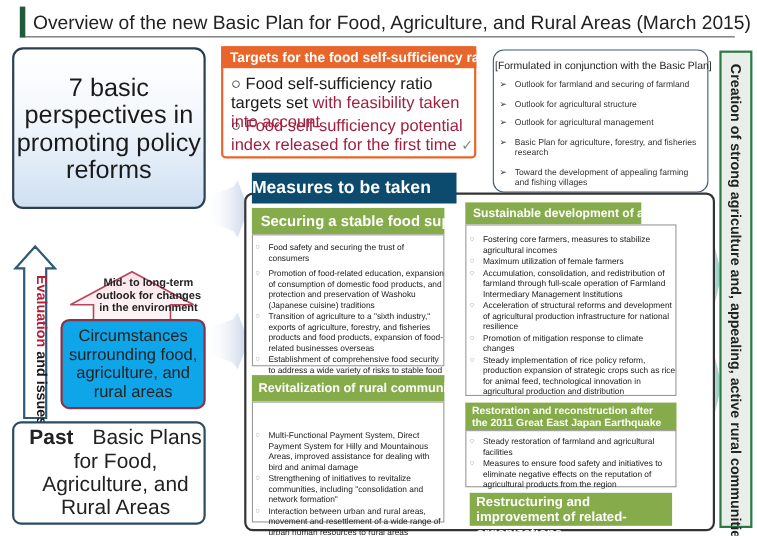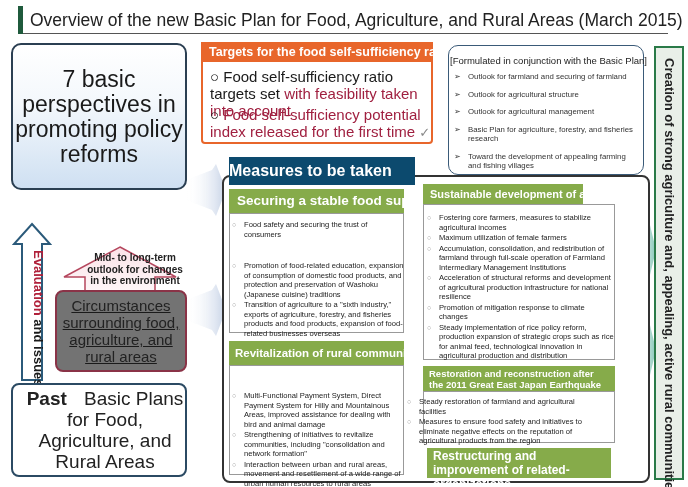--- a/index.html
+++ b/index.html
@@ -21,22 +21,22 @@
   
   .eval-arrow { left: 12px; top: 222px; width: 40px; height: 160px; }
   .eval-text { left: 18px; top: 250px; width: 28px; height: 130px; writing-mode: vertical-rl; font-size: 13px; font-weight: bold; white-space: nowrap; }
   .eval-text .red { color: #b0203a; }
 
   
   .mid-arrow { left: 60px; top: 245px; width: 120px; height: 70px; }
   .mid-text { left: 85px; top: 252px; width: 100px; text-align: center; font-size: 10px; font-weight: bold; line-height: 11.5px; color: #222; }
 
   
-  .circ { left: 55px; top: 290px; width: 132px; height: 82px; border: 2px solid #8a3347; border-radius: 8px; background: #737373;
-    display: flex; align-items: center; justify-content: center; text-align: center; text-decoration: underline; }
+  .circ { left: 55px; top: 290px; width: 132px; height: 82px; border: 2px solid #8a3347; border-radius: 8px; background: #0ea5e9;
+    display: flex; align-items: center; justify-content: center; text-align: center; }
   .circ span { font-size: 15px; line-height: 17px; color: #222; }
 
   
   .past { left: 11px; top: 383px; width: 176px; height: 94px; border: 2px solid #2b4a63; border-radius: 8px; background: #fff;
     display: flex; align-items: center; justify-content: center; text-align: center; }
   .past span { font-size: 19px; line-height: 21px; color: #222; margin-left: 12px; }
   .past b { font-weight: bold; }
 
   
   .targets { left: 201px; top: 42px; width: 232px; height: 102px; border: 2px solid #e8662b; border-radius: 4px; background: #fff; }
@@ -81,21 +81,21 @@
   .rev-list { left: 232px; top: 372px; width: 172px; margin-top: 19px; }
 
   
   .sus-head { left: 423px; top: 184px; width: 160px; height: 20px; font-size: 11px; line-height: 20px; padding-left: 7px; }
   .sus-body { left: 423px; top: 204px; width: 192px; height: 156px; }
   .sus-list { left: 427px; top: 213px; width: 188px; }
 
   
   .res-head { left: 423px; top: 366px; width: 192px; height: 26px; font-size: 9.5px; line-height: 11px; padding: 2px 6px; white-space: normal; }
   .res-body { left: 423px; top: 391px; width: 192px; height: 52px; }
-  .res-list { left: 407px; top: 397px; width: 188px; }
+  .res-list { left: 427px; top: 397px; width: 188px; }
 
   
   .rst-head { left: 427px; top: 448px; width: 184px; height: 30px; font-size: 12px; line-height: 14px; padding: 1px 6px; white-space: normal; }
 
   
   .light-arrow { opacity: 0.6; }
 </style>
 </head>
 <body>
 
@@ -190,21 +190,21 @@
 
 <div class="abs banner"></div>
 <div class="abs banner-text">Creation of strong agriculture and, appealing, active rural communities</div>
 
 <div class="abs measures-frame"></div>
 <div class="abs measures-head">Measures to be taken</div>
 
 <div class="abs section-head sec-head">Securing a stable food supply</div>
 <div class="abs section-body sec-body"></div>
 <ul class="abs bul-list sec-list">
-  <li style="margin-bottom:22px">
+  <li style="margin-bottom:5px">
       <span class="dot">○</span>
       <span>Food safety and securing the trust of consumers</span>
     </li>
   <li>
       <span class="dot">○</span>
       <span>Promotion of food-related education, expansion of consumption of domestic food products, and protection and preservation of Washoku (Japanese cuisine) traditions</span>
     </li>
   <li>
       <span class="dot">○</span>
       <span>Transition of agriculture to a "sixth industry," exports of agriculture, forestry, and fisheries products and food products, expansion of food-related businesses overseas</span>

